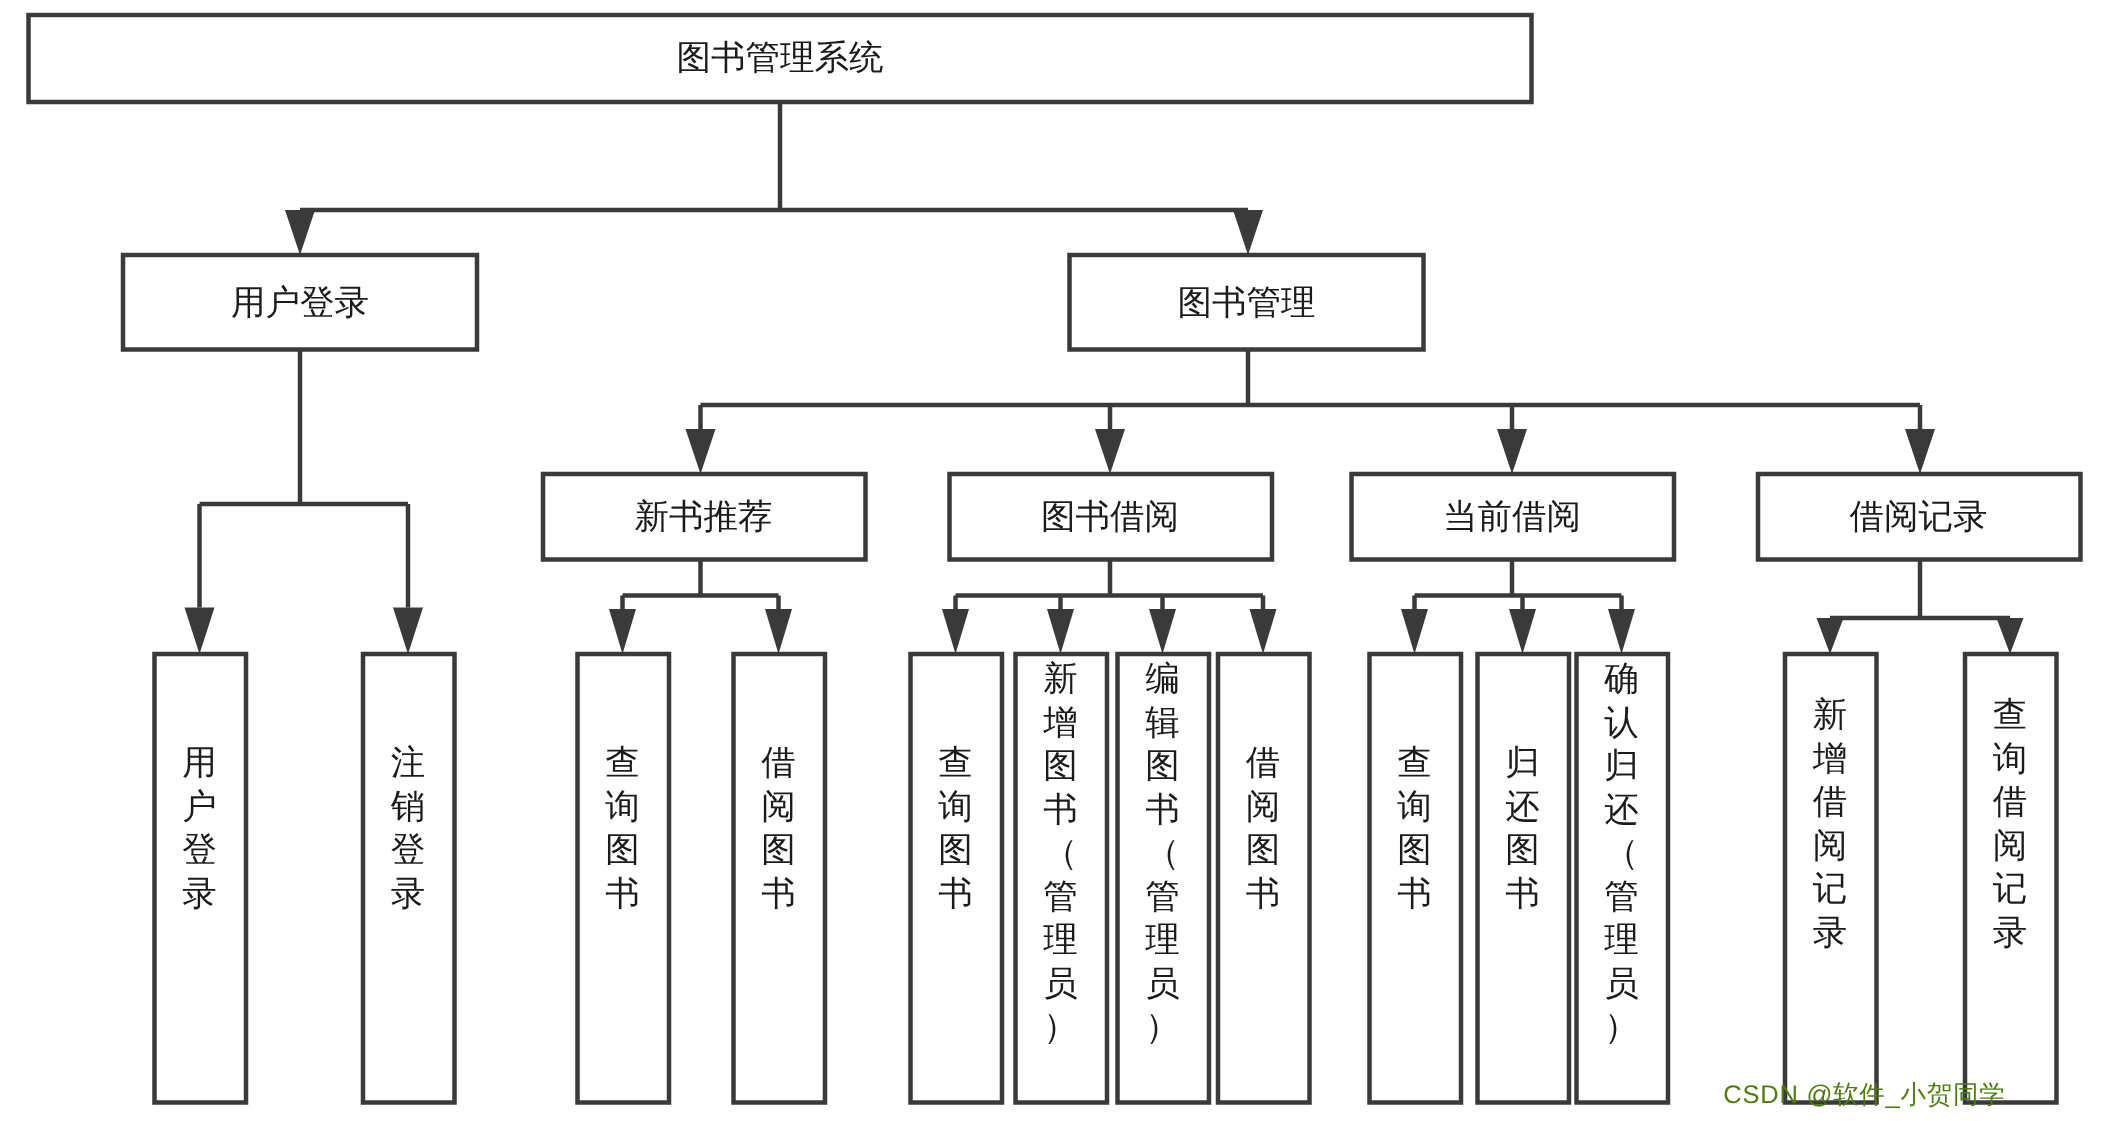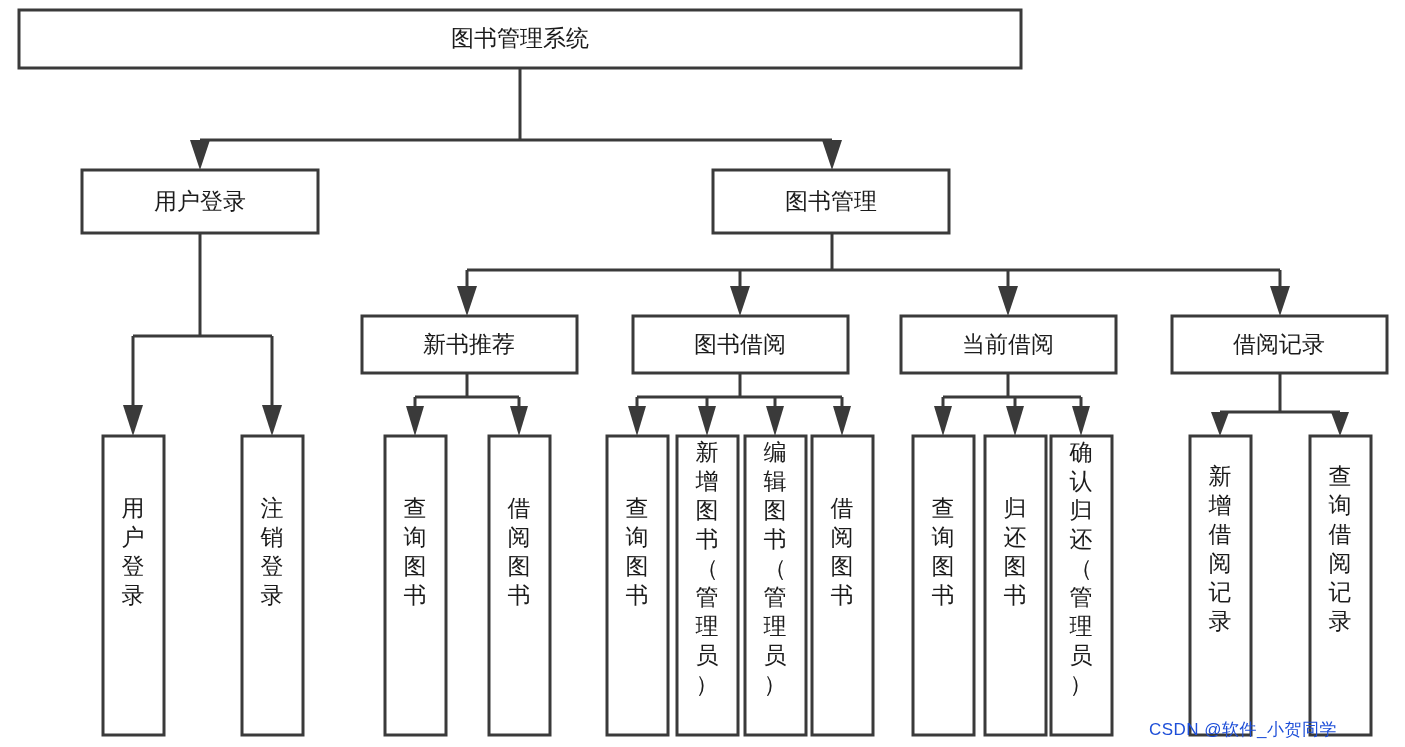--- a/index.html
+++ b/index.html
@@ -55,21 +55,21 @@
     fill: #1b1b1b;
     text-anchor: middle;
     white-space: pre;
   }
   .watermark {
     position: absolute;
     right: 10px;
     bottom: 6px;
     font-family: "Liberation Sans", sans-serif;
     font-size: 17px;
-    color: #1d4ed8;
+    color: #4d7c0f;
     letter-spacing: 0.5px;
     user-select: none;
     pointer-events: none;
     margin-top: 15px;
   }
 </style>
 </head>
 <body>
 
 <div id="diagram-root">

